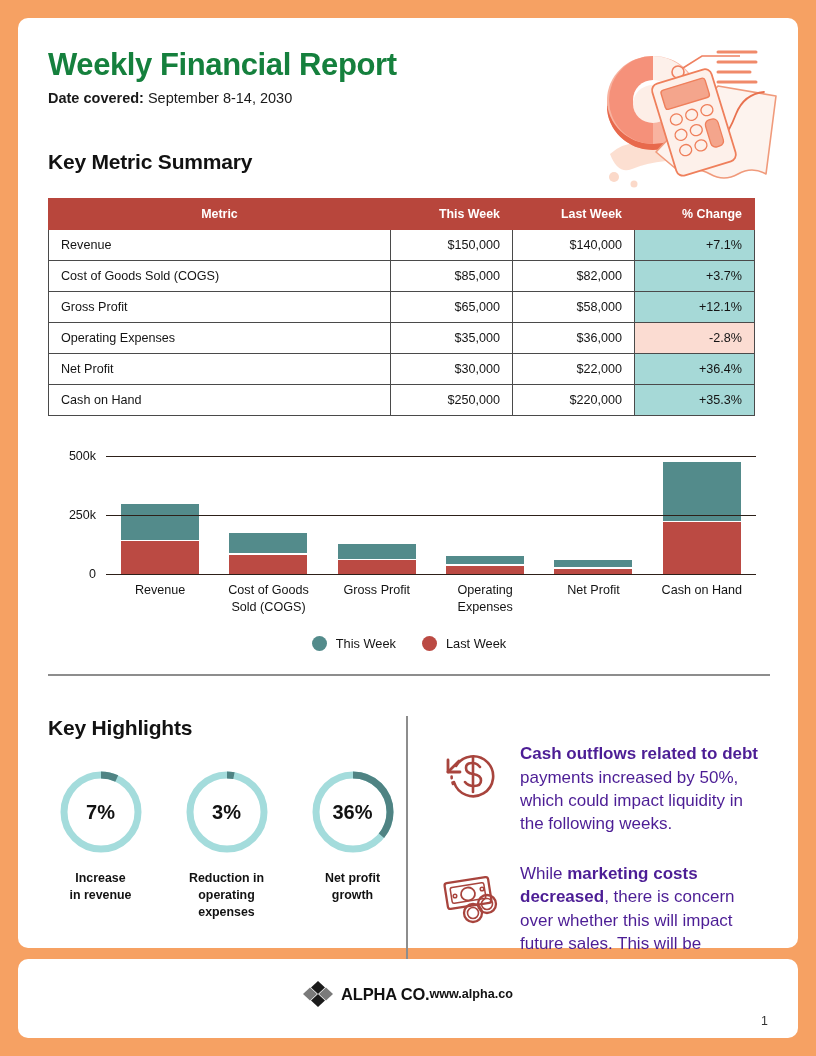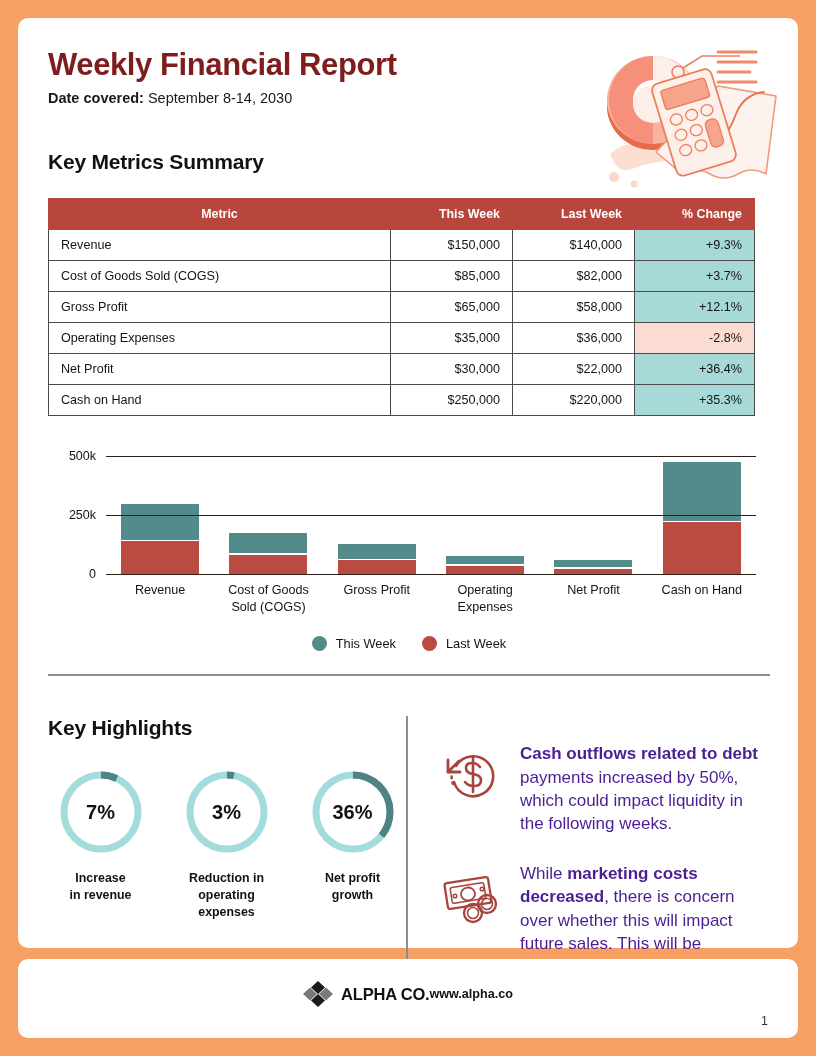--- a/index.html
+++ b/index.html
@@ -27,21 +27,21 @@
   .card-footer {
     margin-top: 11px;
     height: 89px;
     padding: 22px 30px 0 30px;
   }
 
   
   .header { position: relative; }
   h1.title {
     font-size: 31px; font-weight: bold; letter-spacing: -0.4px;
-    color: #7f1d1d; line-height: 1.1;
+    color: #15803d; line-height: 1.1;
   }
   .date-line {
     margin-top: 8px;
     font-size: 14.5px; color: #1a1a1a;
   }
   .date-line b { font-weight: bold; }
 
   .hero-illo {
     position: absolute; right: -12px; top: -14px;
     width: 190px; height: 165px;
@@ -247,21 +247,21 @@
             <ellipse cx="87" cy="96" rx="6" ry="5.5"></ellipse>
               <ellipse cx="103" cy="96" rx="6" ry="5.5"></ellipse>
             <ellipse cx="87" cy="112" rx="6" ry="5.5"></ellipse>
               <ellipse cx="103" cy="112" rx="6" ry="5.5"></ellipse>
           </g>
           <rect x="113" y="90" width="13" height="28" rx="5" fill="#f4a58c" stroke="#ef7f5b" stroke-width="1.3"></rect>
         </g>
       </svg>
     </div>
 
-    <h2 class="section kms-head">Key Metrics Summary</h2>
+    <h2 class="section kms-head">Key Metric Summary</h2>
 
     <table class="metrics">
       <colgroup>
         <col class="w-metric">
           <col class="w-num">
           <col class="w-num">
           <col class="w-chg">
       </colgroup>
       <thead>
         <tr>
@@ -269,21 +269,21 @@
           <th class="c-num">This Week</th>
           <th class="c-num">Last Week</th>
           <th class="c-chg">% Change</th>
         </tr>
       </thead>
       <tbody id="metrics-body">
           <tr>
             <td class="">Revenue</td>
             <td class="c-num">$150,000</td>
             <td class="c-num">$140,000</td>
-            <td class="c-chg pos">+9.3%</td>
+            <td class="c-chg pos">+7.1%</td>
           </tr>
           <tr>
             <td class="">Cost of Goods Sold (COGS)</td>
             <td class="c-num">$85,000</td>
             <td class="c-num">$82,000</td>
             <td class="c-chg pos">+3.7%</td>
           </tr>
           <tr>
             <td class="">Gross Profit</td>
             <td class="c-num">$65,000</td>

